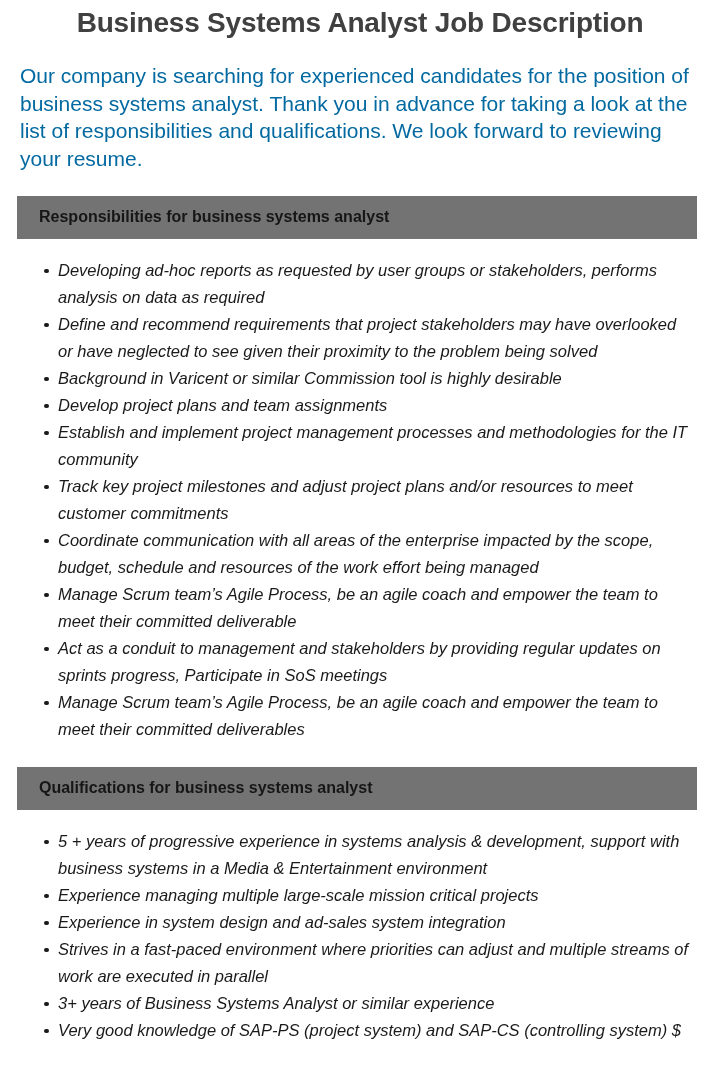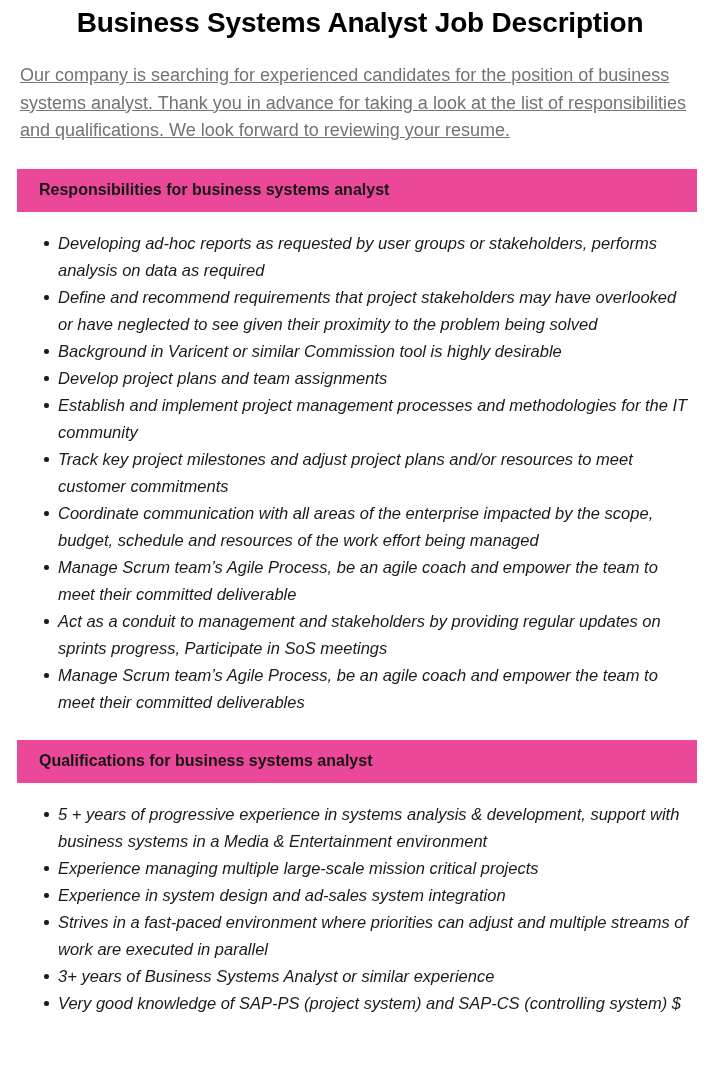--- a/index.html
+++ b/index.html
@@ -25,39 +25,38 @@
 
   
   .doc-title {
     margin: 0;
     padding: 4px 20px 0 20px;
     font-size: 28px;
     line-height: 38px;
     font-weight: bold;
     text-align: center;
     letter-spacing: -0.2px;
-    color: #000000;
+    color: #404040;
   }
 
   
   .intro {
     margin: 20px 0 0 0;
     padding: 0 28px 0 20px;
-    font-size: 18px;
+    font-size: 21px;
     line-height: 27.5px;
-    color: #737373;
-    text-decoration: underline;
+    color: #0369a1;
   }
 
   
   .section {
     margin-top: 24px;
   }
   .section-header {
-    background: #ec4899;
+    background: #737373;
     margin: 0 23px 0 17px;
     padding: 11px 0 12px 22px;
     font-size: 16px;
     line-height: 20px;
     font-weight: bold;
     color: #161616;
   }
 
   
   .bullet-list {

